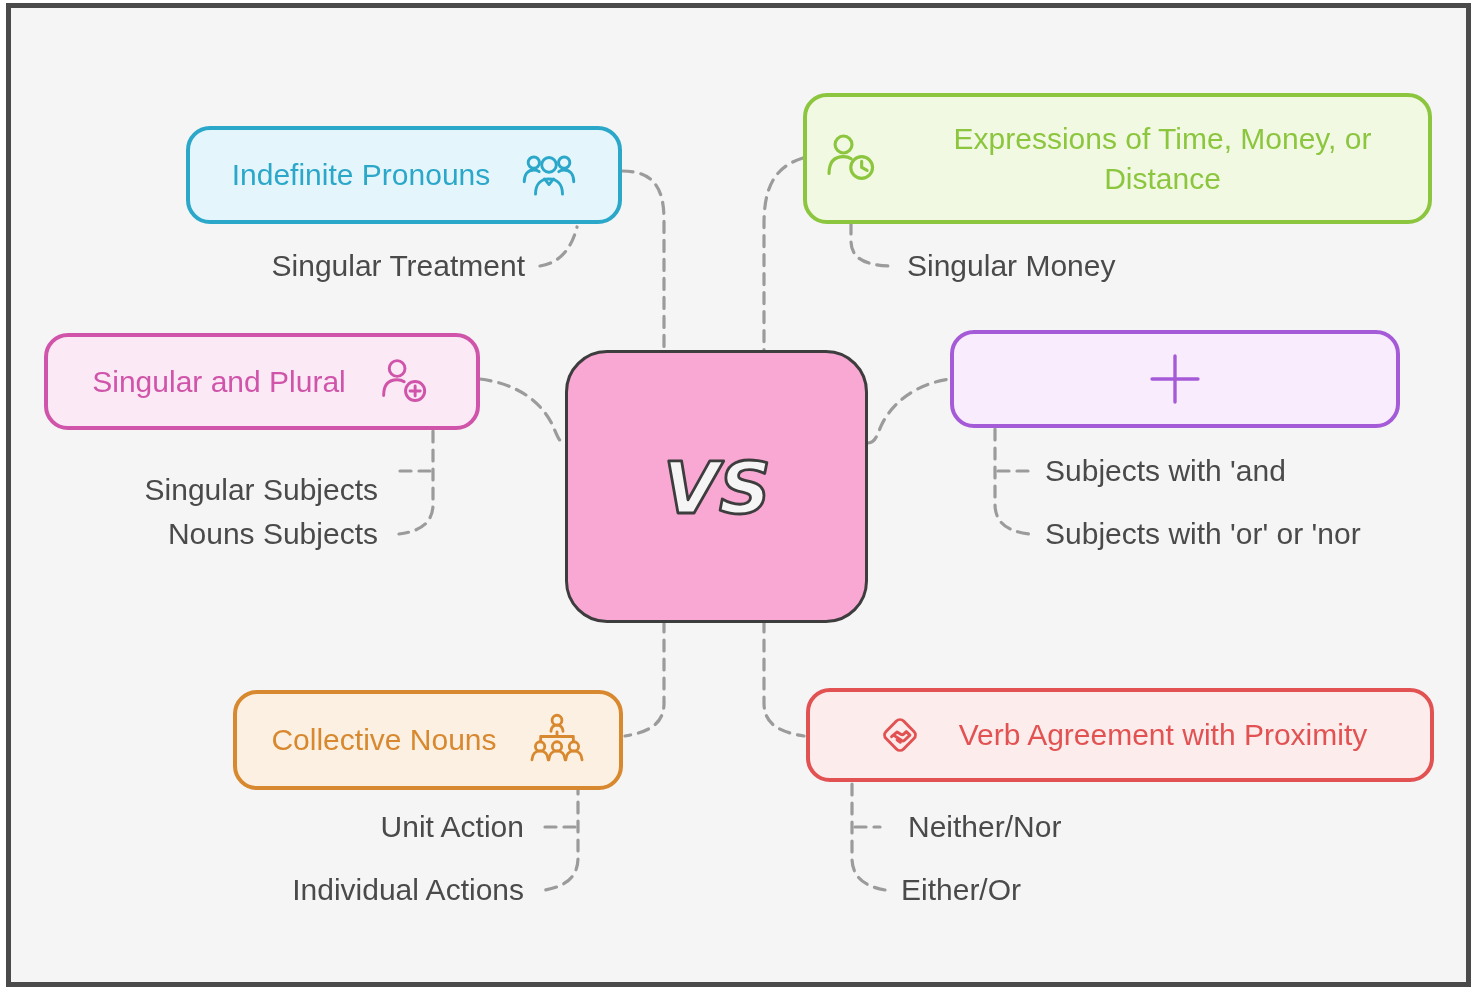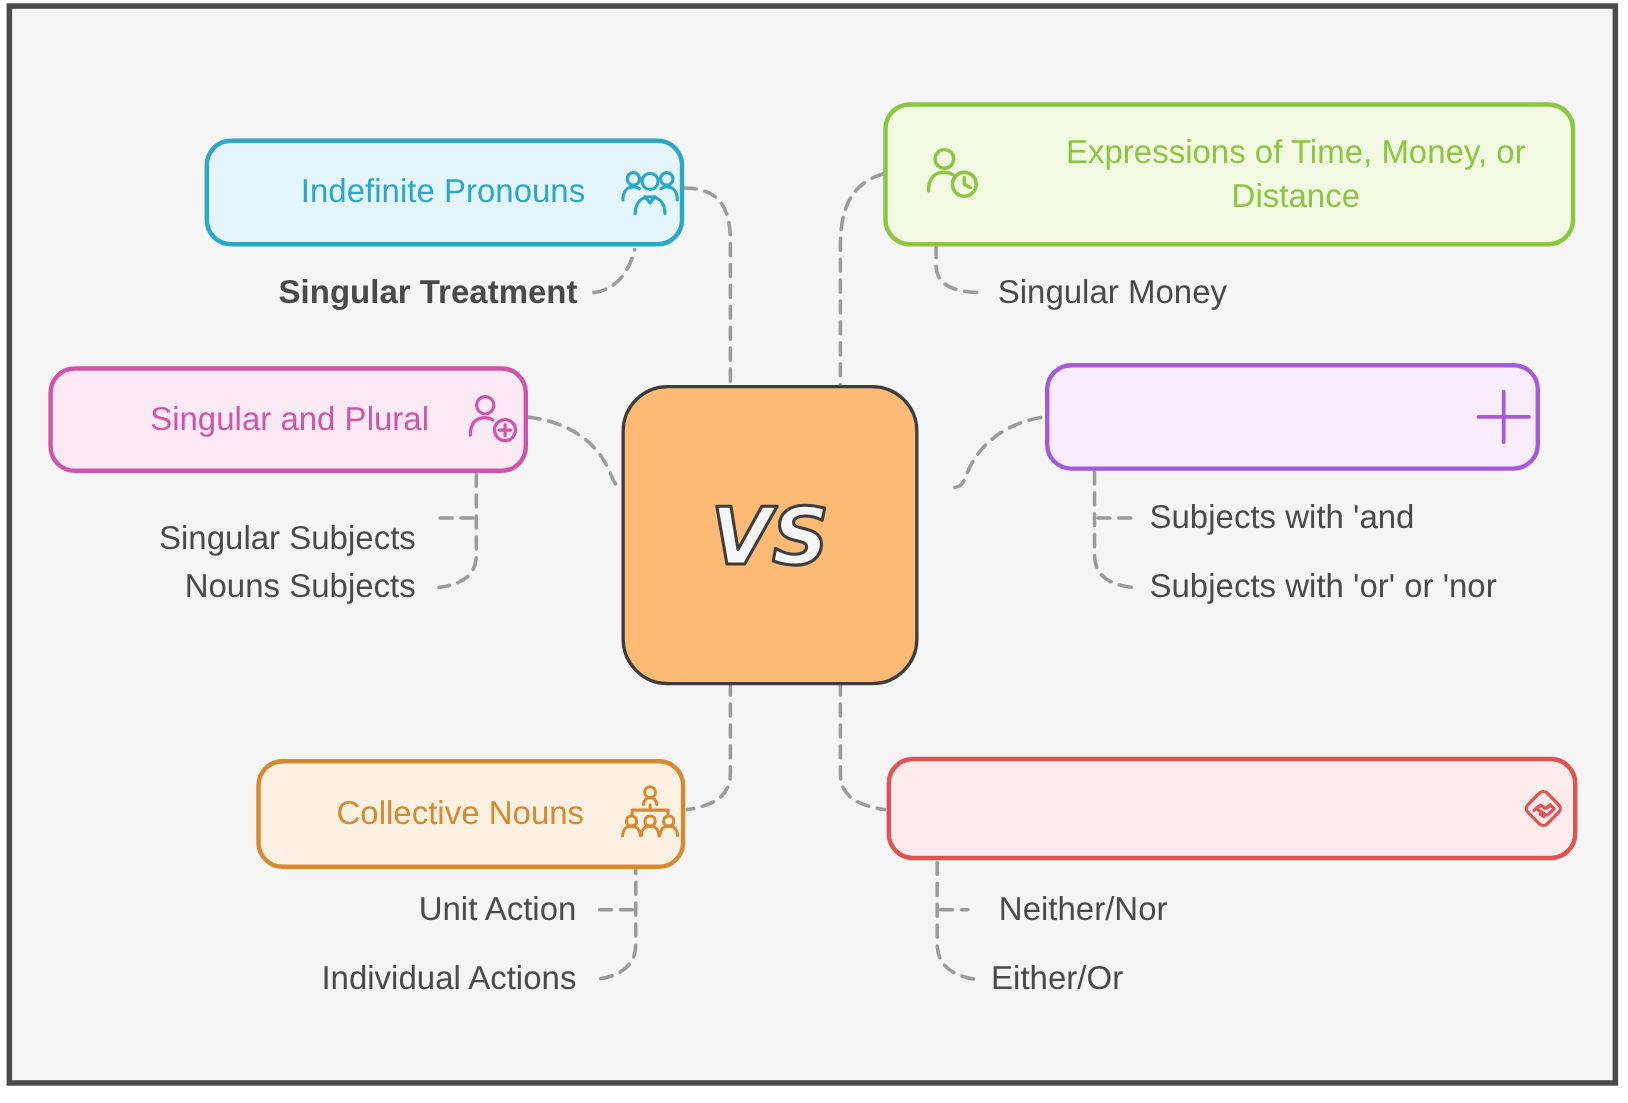--- a/index.html
+++ b/index.html
@@ -12,33 +12,33 @@
     border:5px solid #4a4a4a; background:#f5f5f6; box-sizing:border-box;
   }
   svg.connectors { position:absolute; left:0; top:0; width:1480px; height:1003px; }
   svg.connectors path {
     fill:none; stroke:#9b9b9b; stroke-width:3.2;
     stroke-dasharray:11 8; stroke-linecap:round;
   }
   .topic {
     position:absolute; box-sizing:border-box;
     border:4px solid var(--c); background:var(--bg); color:var(--c);
-    border-radius:24px; display:flex; align-items:center; justify-content:flex-end;
+    border-radius:24px; display:flex; align-items:center; justify-content:center;
     gap:32px; font-size:30px; font-weight:400;
   }
   .topic .label { white-space:nowrap; }
   .topic .label.wrap { white-space:normal; width:500px; text-align:center; line-height:40px; }
   .topic svg { flex:0 0 auto; }
   .sub {
     position:absolute; font-size:30px; color:#4a4a4a; white-space:nowrap; line-height:36px;
   }
   .center-node {
-    position:absolute; left:565px; top:350px; width:270px; height:273px;
+    position:absolute; left:565px; top:350px; width:303px; height:273px;
     box-sizing:border-box; border:3.5px solid #3d3d3d; border-radius:42px;
-    background:#fdba74; display:flex; flex-direction:column;
+    background:#f9a8d4; display:flex; flex-direction:column;
     align-items:center; justify-content:center; gap:8px;
   }
   .center-title {
     font-size:31px; color:#3f3f3f; text-align:center; width:240px; line-height:42px;
   }
 </style>
 </head>
 <body>
 
 <div class="frame"></div>
@@ -67,21 +67,21 @@
   <svg width="54" height="54" viewBox="0 0 48 48" fill="none" stroke="currentColor" stroke-width="2.6" stroke-linecap="round" stroke-linejoin="round">
     <circle cx="10.5" cy="13" r="5"></circle>
     <path d="M2 30 c0-7 3.5-10.5 8.5-10.5 2 0 3.6 .5 4.8 1.5"></path>
     <circle cx="37.5" cy="13" r="5"></circle>
     <path d="M46 30 c0-7 -3.5-10.5 -8.5-10.5 -2 0 -3.6 .5 -4.8 1.5"></path>
     <circle cx="24" cy="15" r="6.5"></circle>
     <path d="M12 41 c0-9 5-13.5 12-13.5 s12 4.5 12 13.5"></path>
     <path d="M20 27.5 l4 5 4-5"></path>
   </svg>
 </div>
-<div class="sub" style="right:955px; top:248px;font-weight:bold;">Singular Treatment</div>
+<div class="sub" style="right:955px; top:248px;">Singular Treatment</div>
 
 <div class="topic" style="left: 803px; top: 93px; width: 629px; height: 131px; --c: #8cc63f; --bg: #f2f9e2;">
   <svg width="58" height="58" viewBox="0 0 48 48" fill="none" stroke="currentColor" stroke-width="2.6" stroke-linecap="round" stroke-linejoin="round">
     <circle cx="17" cy="12" r="7"></circle>
     <path d="M5 36 c0-10 5-14 12-14 2.5 0 4.6 .6 6.3 1.8"></path>
     <circle cx="32" cy="31" r="9"></circle>
     <path d="M32 26 v5 l4.5 2.5"></path>
   </svg>
   <span class="label wrap">Expressions of Time, Money, or Distance</span>
 </div>
@@ -129,15 +129,16 @@
 </div>
 <div class="sub" style="right:956px; top:809px;">Unit Action</div>
 <div class="sub" style="right:956px; top:872px;">Individual Actions</div>
 
 <div class="topic" style="left: 806px; top: 688px; width: 628px; height: 94px; --c: #e25252; --bg: #fdecec;">
   <svg width="54" height="54" viewBox="0 0 48 48" fill="none" stroke="currentColor" stroke-width="2.6" stroke-linecap="round" stroke-linejoin="round">
     <rect x="13" y="13" width="22" height="22" rx="4.5" transform="rotate(45 24 24)"></rect>
     <path d="M16.5 25.5 l5-4.2 3.2 2 c.9 .6 2.1 .4 2.8-.3 l2.1-2 3.2 3.1 -4.5 4.4 c-.8 .8-2.1 .9-3 .2 l-5.6-3.6"></path>
     <path d="M21.5 28.5 l2.8 2"></path>
   </svg>
+  <span class="label">Verb Agreement with Proximity</span>
 </div>
 <div class="sub" style="left:908px; top:809px;">Neither/Nor</div>
 <div class="sub" style="left:901px; top:872px;">Either/Or</div>
 
 </body></html>

